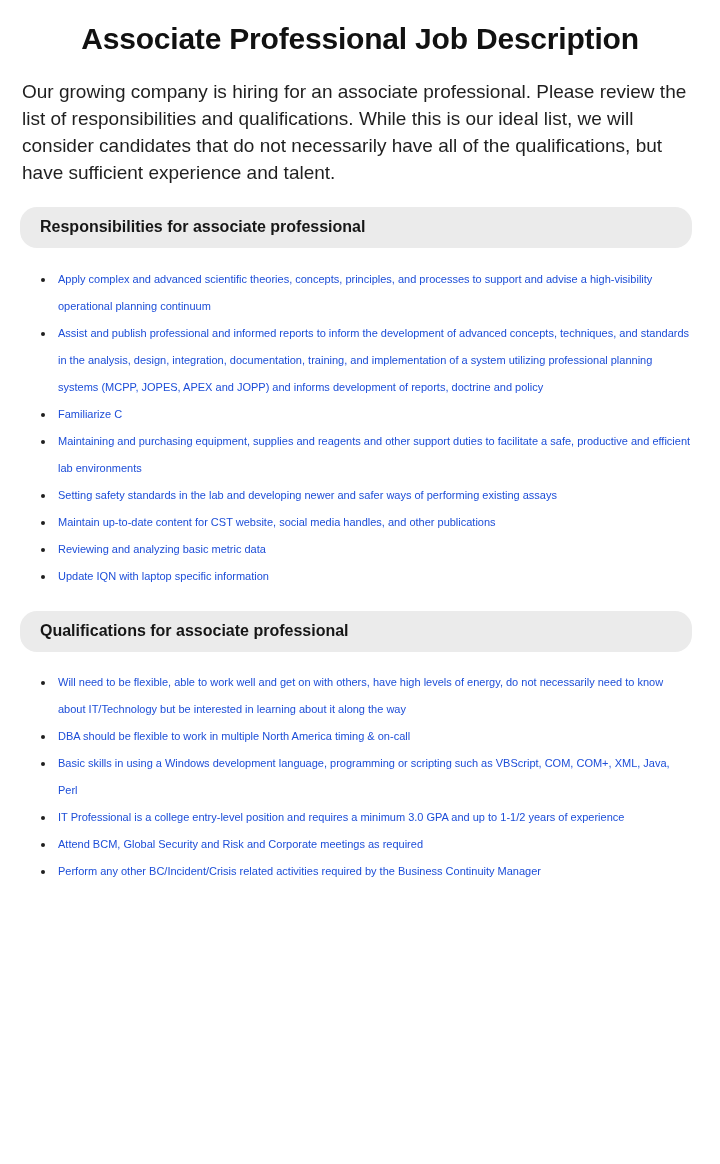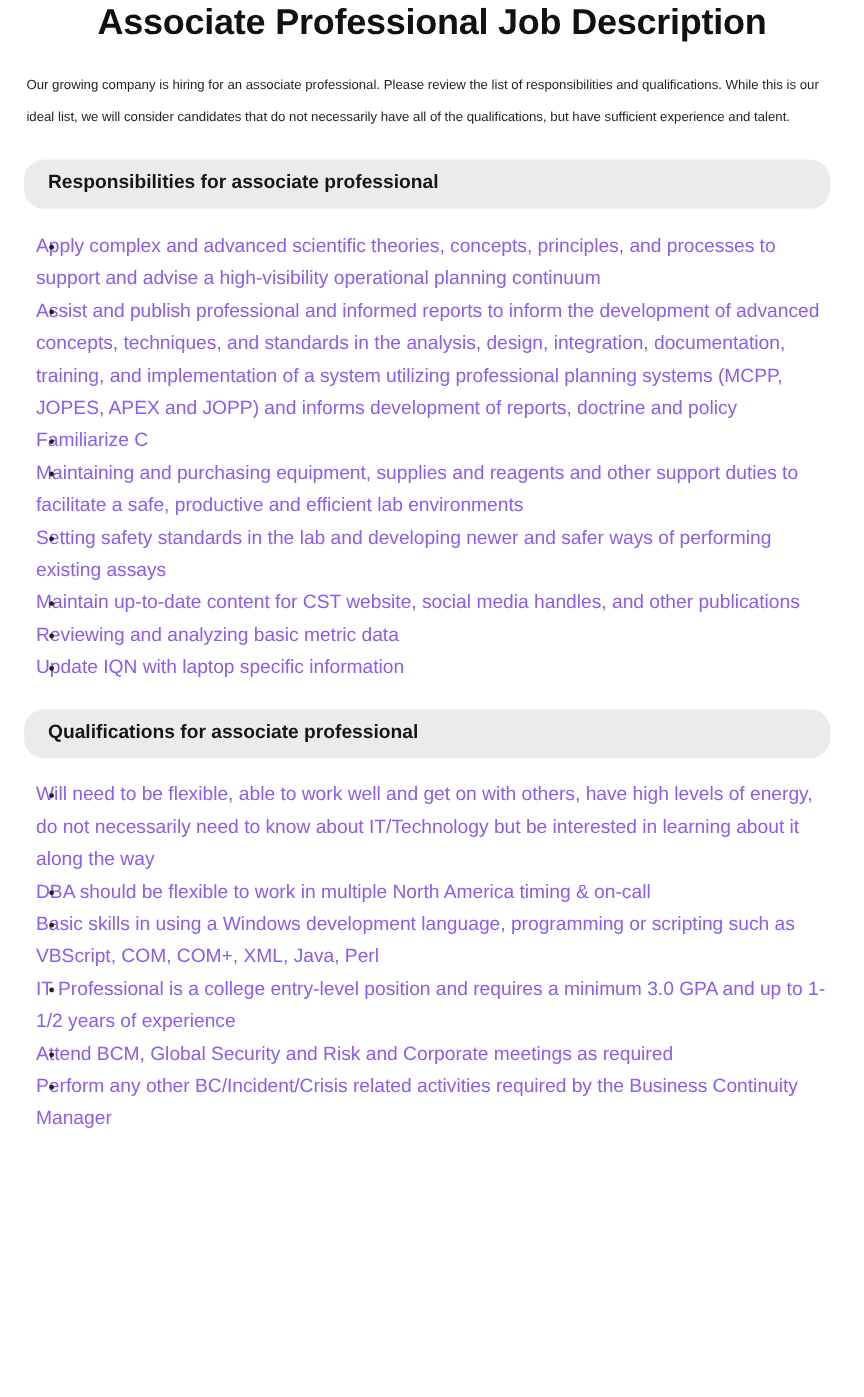--- a/index.html
+++ b/index.html
@@ -16,32 +16,32 @@
   }
   .page {
     width: 720px;
     height: 1164px;
     position: relative;
     background: #ffffff;
     box-sizing: border-box;
   }
   .doc-title {
     margin: 0;
-    padding: 0 20px 0 20px;
+    padding: 20px 20px 0 20px;
     text-align: center;
     font-size: 30px;
     font-weight: bold;
     line-height: 38px;
     letter-spacing: -0.2px;
     color: #111111;
   }
   .intro {
     margin: 0;
     padding: 20px 28px 0 22px;
-    font-size: 11px;
+    font-size: 19px;
     line-height: 27px;
     color: #1f1f1f;
     text-align: left;
   }
   .section {
     margin-top: 21px;
   }
   .section-header {
     background: #ebebeb;
     margin: 0 28px 0 20px;
@@ -52,24 +52,24 @@
     color: #161616;
     border-radius: 17px;
   }
   .bullet-list {
     list-style: none;
     margin: 0;
     padding: 0;
   }
   .bullet-list li {
     position: relative;
-    padding: 0 28px 0 30px;
-    font-size: 16px;
+    padding: 0 28px 0 58px;
+    font-size: 11px;
     line-height: 27px;
-    color: #8b5cf6;
+    color: #1d4ed8;
   }
   .bullet-list li::before {
     content: "";
     position: absolute;
     left: 41px;
     top: 12px;
     width: 4px;
     height: 4px;
     border-radius: 50%;
     background: #1f1f1f;

